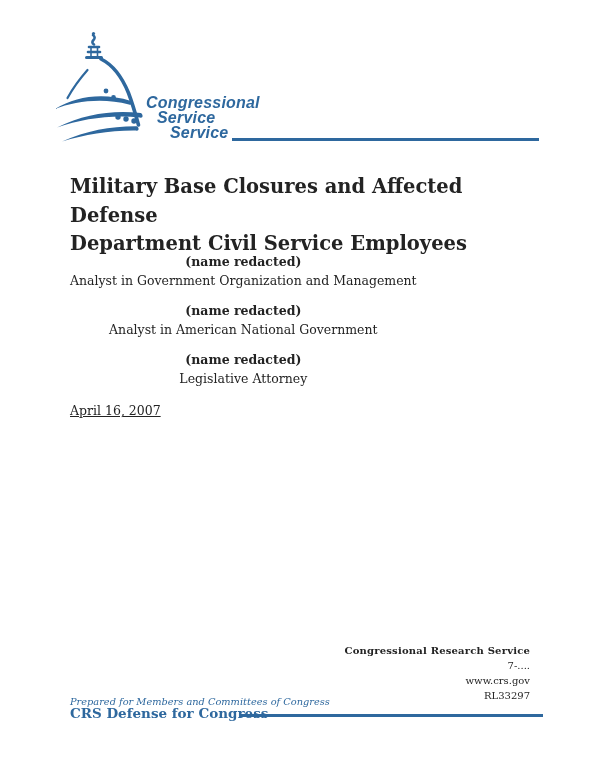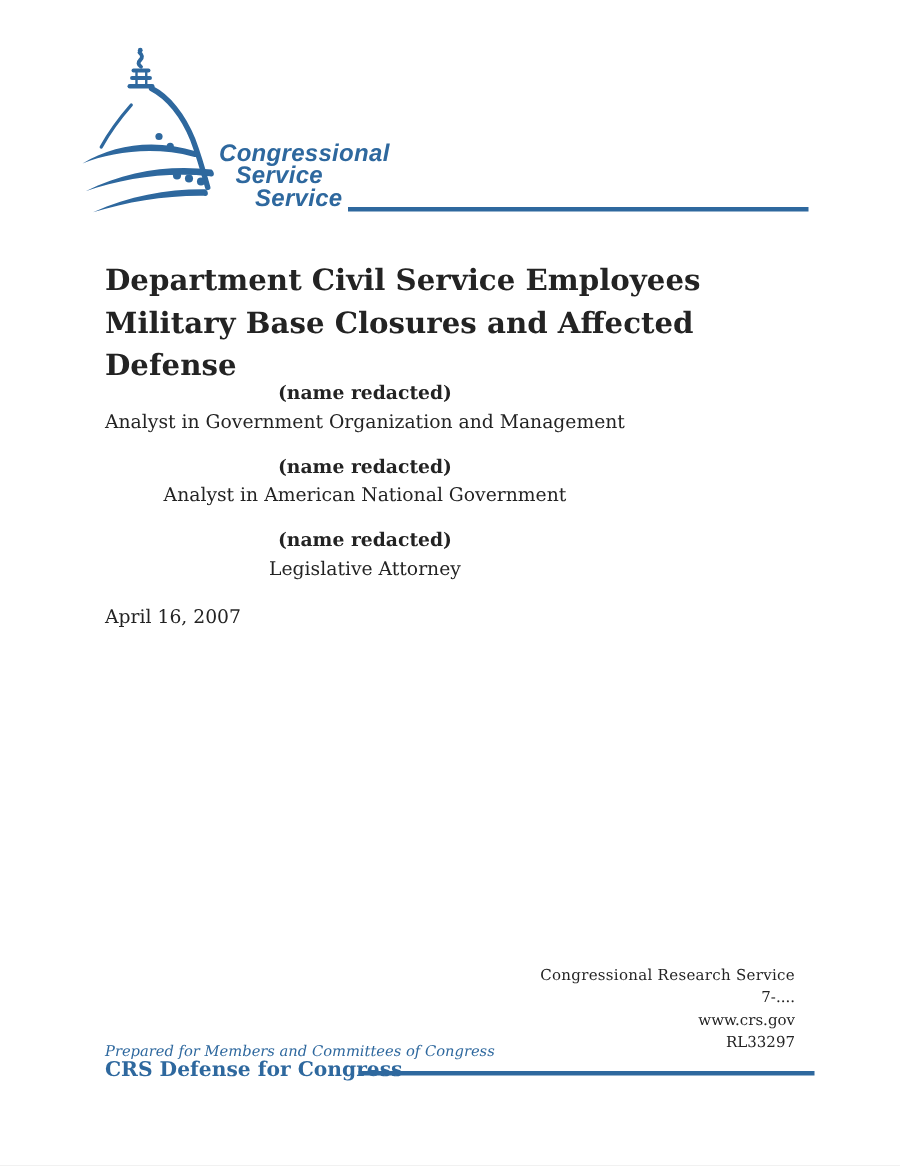--- a/index.html
+++ b/index.html
@@ -59,33 +59,33 @@
   
   .authors {
     position: absolute;
     left: 70px;
     top: 252px;
     font-size: 12.5px;
     line-height: 19px;
   }
   .author-block { margin-bottom: 11px; text-align: center; }
   .author-name { font-weight: bold; }
-  .report-date { margin-top: 13px; }
+  .report-date { margin-top: 13px; text-decoration: underline; }
   
   .footer-contact {
     position: absolute;
     left: 230px;
     top: 643px;
     width: 300px;
     text-align: right;
     font-size: 10px;
     line-height: 15px;
     color: #232323;
   }
-  .footer-contact .org { font-weight: normal; letter-spacing: 0.2px; }
+  .footer-contact .org { font-weight: bold; letter-spacing: 0.2px; }
   
   .footer-banner-title {
     position: absolute;
     left: 70px;
     top: 705px;
     font-size: 13.5px;
     font-weight: bold;
     color: #2E689E;
     white-space: nowrap;
   }
@@ -143,22 +143,22 @@
   </svg>
 
   <div class="logo-text">
     <div class="logo-line1">Congressional</div>
     <div class="logo-line2">Service</div>
     <div class="logo-line3">Service</div>
   </div>
   <div class="header-rule"></div>
 
   <h1 class="report-title">
+    <div>Military Base Closures and Affected Defense</div>
     <div>Department Civil Service Employees</div>
-    <div>Military Base Closures and Affected Defense</div>
   </h1>
 
   <section class="authors">
     <div class="author-block">
       <div class="author-name">(name redacted)</div>
       <div class="author-title">Analyst in Government Organization and Management</div>
     </div>
     <div class="author-block">
       <div class="author-name">(name redacted)</div>
       <div class="author-title">Analyst in American National Government</div>

